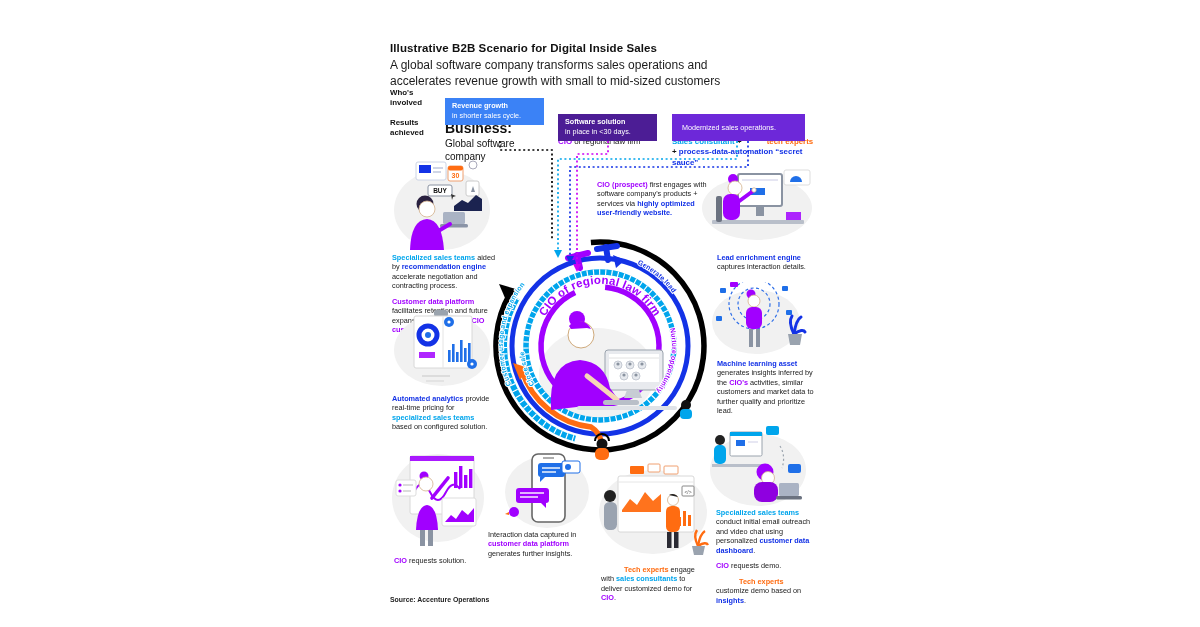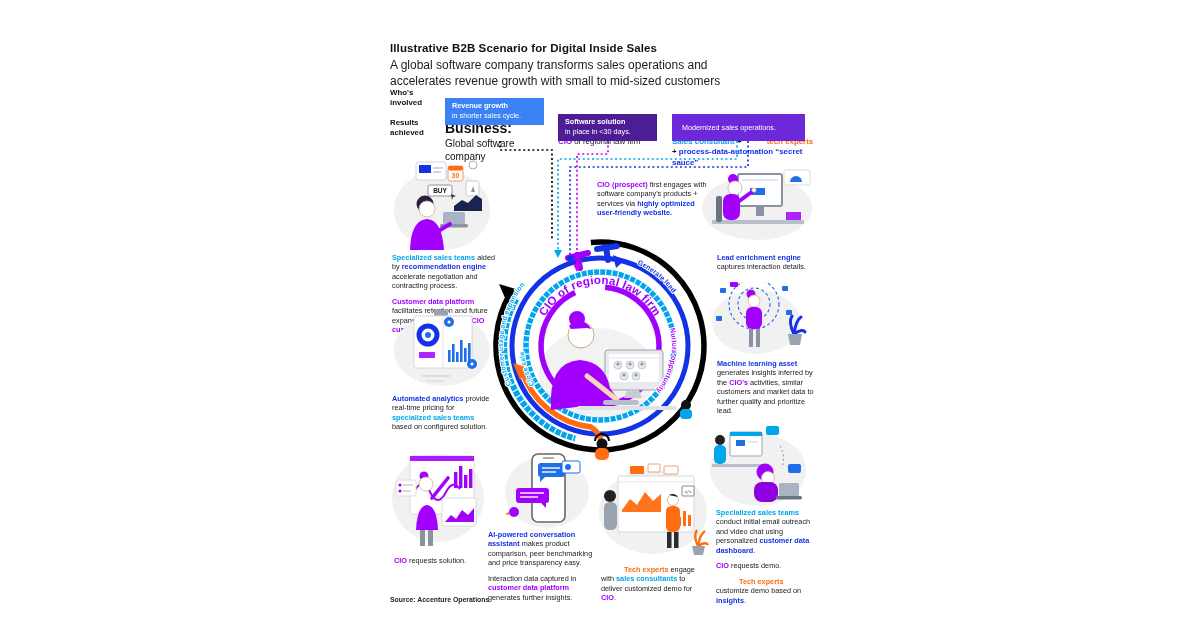--- a/index.html
+++ b/index.html
@@ -154,21 +154,20 @@
     <rect x="60" y="11" width="18" height="12" rx="2" fill="#fff" stroke="#1F6FE8"></rect>
     <circle cx="66" cy="17" r="3" fill="#1F6FE8"></circle>
     <rect x="14" y="38" width="33" height="15" rx="3" fill="#A100FF"></rect>
     <path d="M44,53 l0,5 -5,-5z" fill="#A100FF"></path>
     <line x1="18" y1="43" x2="42" y2="43" stroke="#fff" stroke-width="1.4"></line>
     <line x1="18" y1="47" x2="36" y2="47" stroke="#fff" stroke-width="1.4"></line>
     <circle cx="12" cy="62" r="5" fill="#A100FF"></circle>
     <path d="M7,62 l-4,2 4,1z" fill="#FF6C11"></path>
   </svg>
   <div class="abs ann" style="left:488px;top:530px;width:112px;">
-    <p><span class="c-blue bd">AI-powered conversation assistant</span><span> makes product comparison, peer benchmarking and price transparency easy.</span></p>
     <p><span>Interaction data captured in </span><span class="c-purple bd">customer data platform</span><span> generates further insights.</span></p>
   </div>
 
   <svg class="abs" style="left:596px;top:462px;" width="114" height="96" viewBox="0 0 114 96">
     <ellipse cx="57" cy="50" rx="54" ry="42" fill="#f1f1f1"></ellipse>
     <rect x="34" y="4" width="14" height="8" rx="1" fill="#FF6C11"></rect>
     <rect x="52" y="2" width="12" height="8" rx="1" fill="#fff" stroke="#f0a070"></rect>
     <rect x="68" y="4" width="14" height="8" rx="1" fill="#fff" stroke="#f0a070"></rect>
     <rect x="22" y="14" width="76" height="56" rx="2" fill="#fff" stroke="#d8d8d8"></rect>
     <line x1="22" y1="20" x2="98" y2="20" stroke="#e6e6e6"></line>

